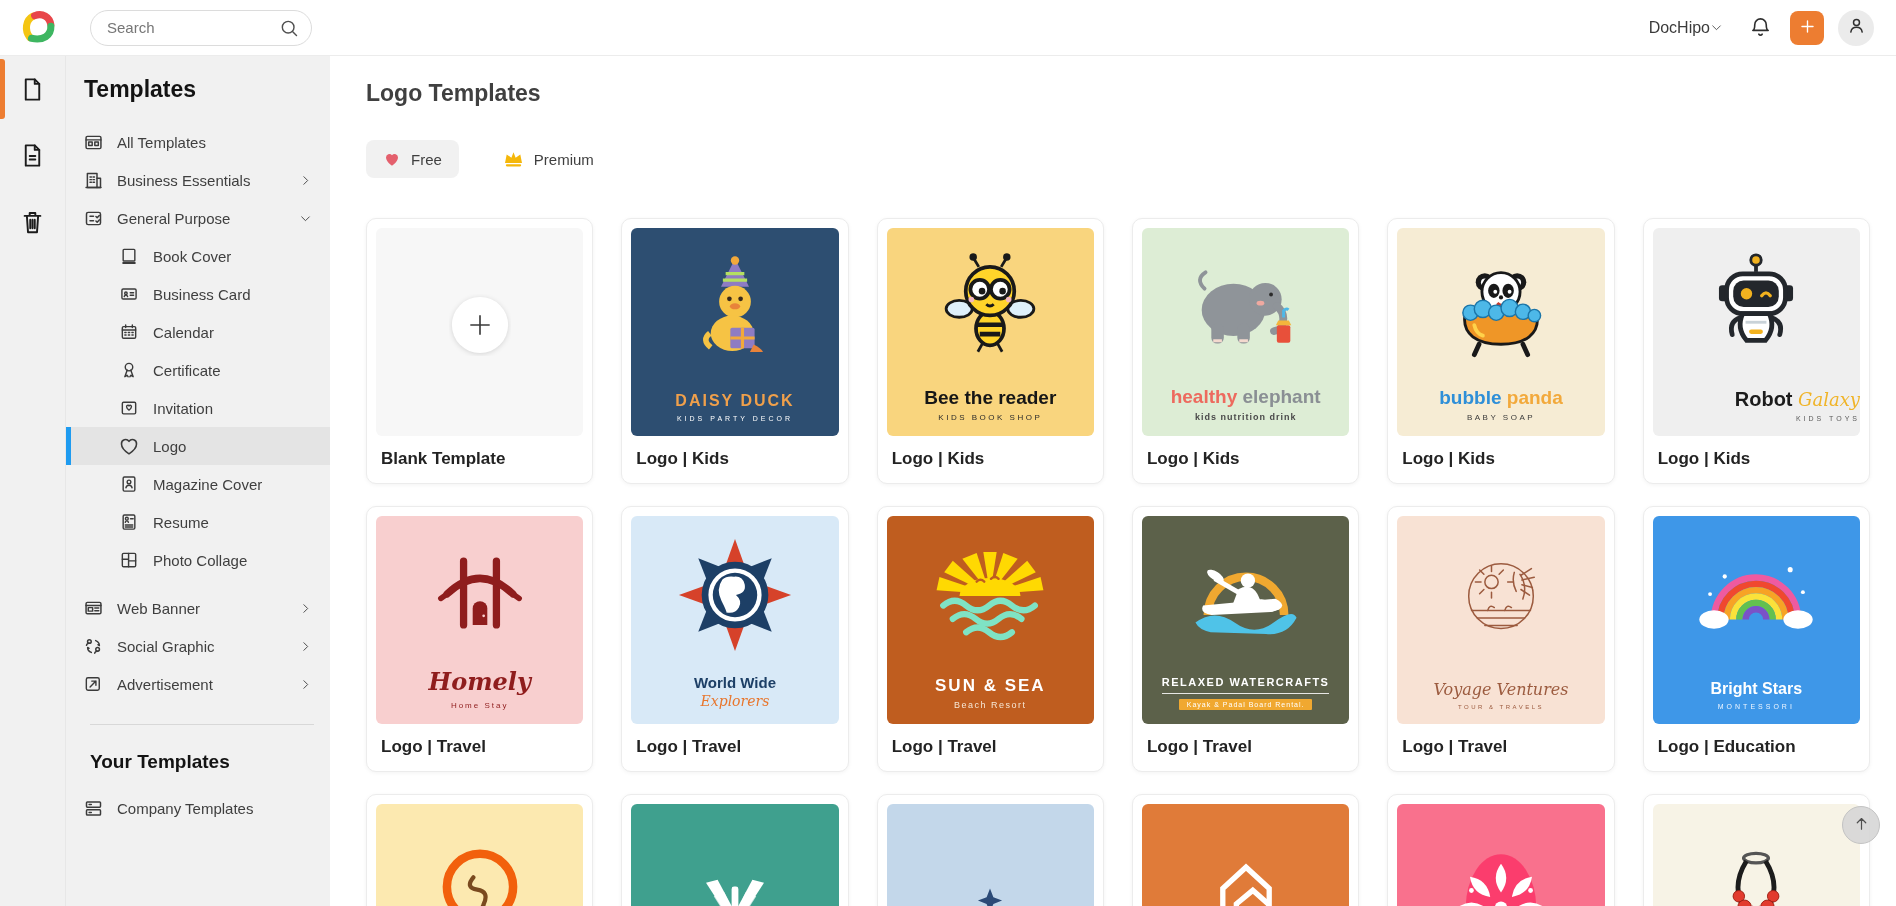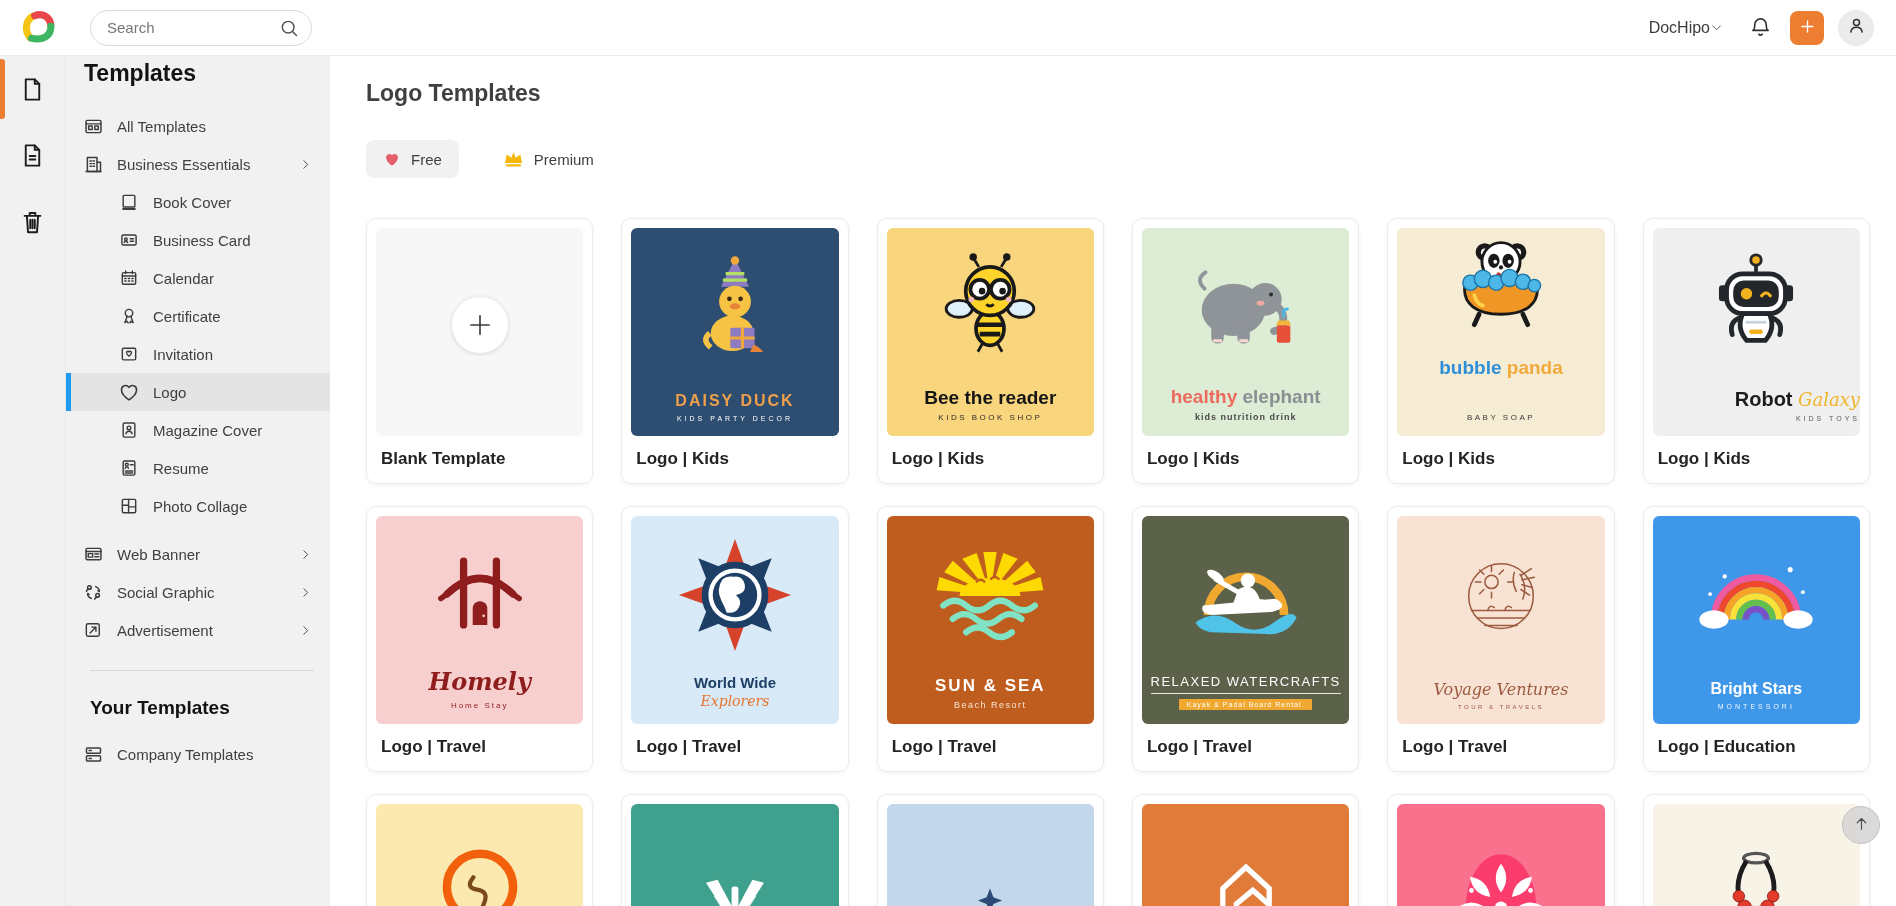--- a/index.html
+++ b/index.html
@@ -22,21 +22,21 @@
 
   
   .shell { display: flex; height: 850px; }
 
   
   .rail { width: 66px; background: #f1f1f1; border-right: 1px solid #e7e7e7; flex: 0 0 auto; }
   .rail-item { height: 66px; display: flex; align-items: center; justify-content: center; position: relative; cursor: pointer; color: #1c1c1c; }
   .rail-item.active::before { content: ""; position: absolute; left: 0; top: 3px; bottom: 3px; width: 5px; background: #ED7D31; border-radius: 0 3px 3px 0; }
 
   
-  .sidebar { width: 264px; background: #f1f1f1; flex: 0 0 auto; padding-top: 4px; overflow: hidden; }
+  .sidebar { width: 264px; background: #f1f1f1; flex: 0 0 auto; padding-top: 20px; overflow: hidden; }
   .sb-heading { font-size: 23px; font-weight: 700; color: #131313; padding: 0 16px 20px 18px; }
   .sb-item { display: flex; align-items: center; height: 38px; padding: 0 18px 0 16px; font-size: 15px; color: #3f3f3f; position: relative; cursor: pointer; }
   .sb-item.level1 { padding-left: 52px; }
   .sb-item.group-start { margin-top: 10px; }
   .sb-item.selected { background: #e4e4e4; }
   .sb-item.selected::before { content: ""; position: absolute; left: 0; top: 0; bottom: 0; width: 5px; background: #1e9bf0; }
   .sb-icon { width: 22px; height: 22px; margin-right: 13px; display: flex; align-items: center; justify-content: center; color: #3b3b3b; flex: 0 0 auto; }
   .sb-label { flex: 1; white-space: nowrap; }
   .sb-chev { display: flex; color: #3f3f3f; }
   .sb-divider { height: 1px; background: #d8d8d8; margin: 21px 16px 0 24px; }
@@ -169,20 +169,35 @@
               <path d="M8 8h1.6M11.5 8h1.6M8 11h1.6M11.5 11h1.6M8 14h1.6M11.5 14h1.6M3.5 20h17"></path>
             </svg>
           </span>
     <span class="sb-label">Business Essentials</span>
           <span class="sb-chev">
             <svg width="13" height="13" viewBox="0 0 24 24" fill="none" stroke="currentColor" stroke-width="1.7" stroke-linecap="round" stroke-linejoin="round">
               <path d="M9 5l7 7-7 7"></path>
             </svg>
           </span>
         </div>
+        <div class="sb-item">
+          <span class="sb-icon">
+            <svg width="21" height="21" viewBox="0 0 24 24" fill="none" stroke="currentColor" stroke-width="1.7" stroke-linecap="round" stroke-linejoin="round">
+              <rect x="4" y="5" width="16" height="14" rx="2"></rect>
+              <path d="M8 9.5h4M8 14.5h4"></path>
+              <path d="M14.8 9.8l1.4 1.4 2.4-2.6M14.8 14.8l1.4 1.4 2.4-2.6"></path>
+            </svg>
+          </span>
+    <span class="sb-label">General Purpose</span>
+          <span class="sb-chev">
+            <svg width="13" height="13" viewBox="0 0 24 24" fill="none" stroke="currentColor" stroke-width="1.7" stroke-linecap="round" stroke-linejoin="round">
+              <path d="M5 9l7 7 7-7"></path>
+            </svg>
+          </span>
+        </div>
         <div class="sb-item level1">
           <span class="sb-icon">
             <svg width="20" height="20" viewBox="0 0 24 24" fill="none" stroke="currentColor" stroke-width="1.7" stroke-linecap="round" stroke-linejoin="round">
               <rect x="5" y="4" width="14" height="14" rx="1"></rect>
               <path d="M5 20.5h14" stroke-width="2.4"></path>
             </svg>
           </span>
     <span class="sb-label">Book Cover</span>
         </div>
         <div class="sb-item level1">
@@ -424,21 +439,21 @@
                 <path d="M96 74h16l-2.5-5h-11z" fill="#f3b53c"></path>
                 <path d="M104 66v-7q3-3 5-1" stroke="#4db8e8" stroke-width="3" fill="none"></path>
               </svg>
             </div>
             <div class="art-title"><span style="color: rgb(237, 106, 94); font-weight: 700; font-size: 19px;">healthy </span><span style="color: rgb(138, 143, 148); font-weight: 700; font-size: 19px;">elephant</span></div>
             <div class="art-sub" style="color: rgb(74, 74, 74); font-size: 9px; letter-spacing: 1px; font-weight: 700;">kids nutrition drink</div>
           </div>
           <div class="card-label">Logo | Kids</div>
         </div>
         <div class="card">
-          <div class="card-art" style="background: rgb(246, 236, 212); gap: 30px;">
+          <div class="card-art" style="background: rgb(246, 236, 212);">
             <div class="art-fig">
               <svg width="124" height="112" viewBox="0 0 130 116">
                 <circle cx="48" cy="32" r="9.5" fill="#191919"></circle>
                 <circle cx="82" cy="32" r="9.5" fill="#191919"></circle>
                 <circle cx="48" cy="32" r="4" fill="#fff"></circle>
                 <circle cx="82" cy="32" r="4" fill="#fff"></circle>
                 <circle cx="65" cy="42" r="20" fill="#fff" stroke="#191919" stroke-width="3"></circle>
                 <ellipse cx="57.5" cy="41" rx="6" ry="7.5" fill="#191919"></ellipse>
                 <ellipse cx="72.5" cy="41" rx="6" ry="7.5" fill="#191919"></ellipse>
                 <circle cx="59" cy="42" r="2" fill="#fff"></circle>
@@ -568,21 +583,21 @@
                   <ellipse cx="33" cy="35" rx="10" ry="4.5" transform="rotate(32 33 35)"></ellipse>
                   <ellipse cx="86" cy="66" rx="10" ry="4.5" transform="rotate(32 86 66)"></ellipse>
                   <path d="M34 36l50 29-3 4-50-29z"></path>
                   <circle cx="67" cy="40" r="7.5"></circle>
                   <path d="M57 49q13-7 20 5l5 11-32 3z"></path>
                   <path d="M20 66l76-7q16 9-5 14l-62 3q-13-2-9-10z"></path>
                 </g>
                 <path d="M12 84q20-15 41 0t41 0 24-5q-10 19-32 17l-58-2q-12-2-16-10z" fill="#4fc3e8"></path>
               </svg>
             </div>
-            <div class="art-title underlined"><span style="color: rgb(255, 255, 255); font-weight: 400; font-size: 13px; letter-spacing: 1.5px;">RELAXED WATERCRAFTS</span></div>
+            <div class="art-title underlined"><span style="color: rgb(255, 255, 255); font-weight: 700; font-size: 11px; letter-spacing: 1.5px;">RELAXED WATERCRAFTS</span></div>
             <div class="art-sub band" style="color: rgb(255, 255, 255); font-size: 7px; letter-spacing: 1px; background: rgb(240, 168, 48);">Kayak &amp; Padal Board Rental.</div>
           </div>
           <div class="card-label">Logo | Travel</div>
         </div>
         <div class="card">
           <div class="card-art" style="background: rgb(248, 226, 212);">
             <div class="art-fig">
               <svg width="114" height="114" viewBox="0 0 120 120">
                 <g stroke="#9c5b3f" fill="none" stroke-width="1.6" stroke-linecap="round">
                   <circle cx="60" cy="57" r="34"></circle>

